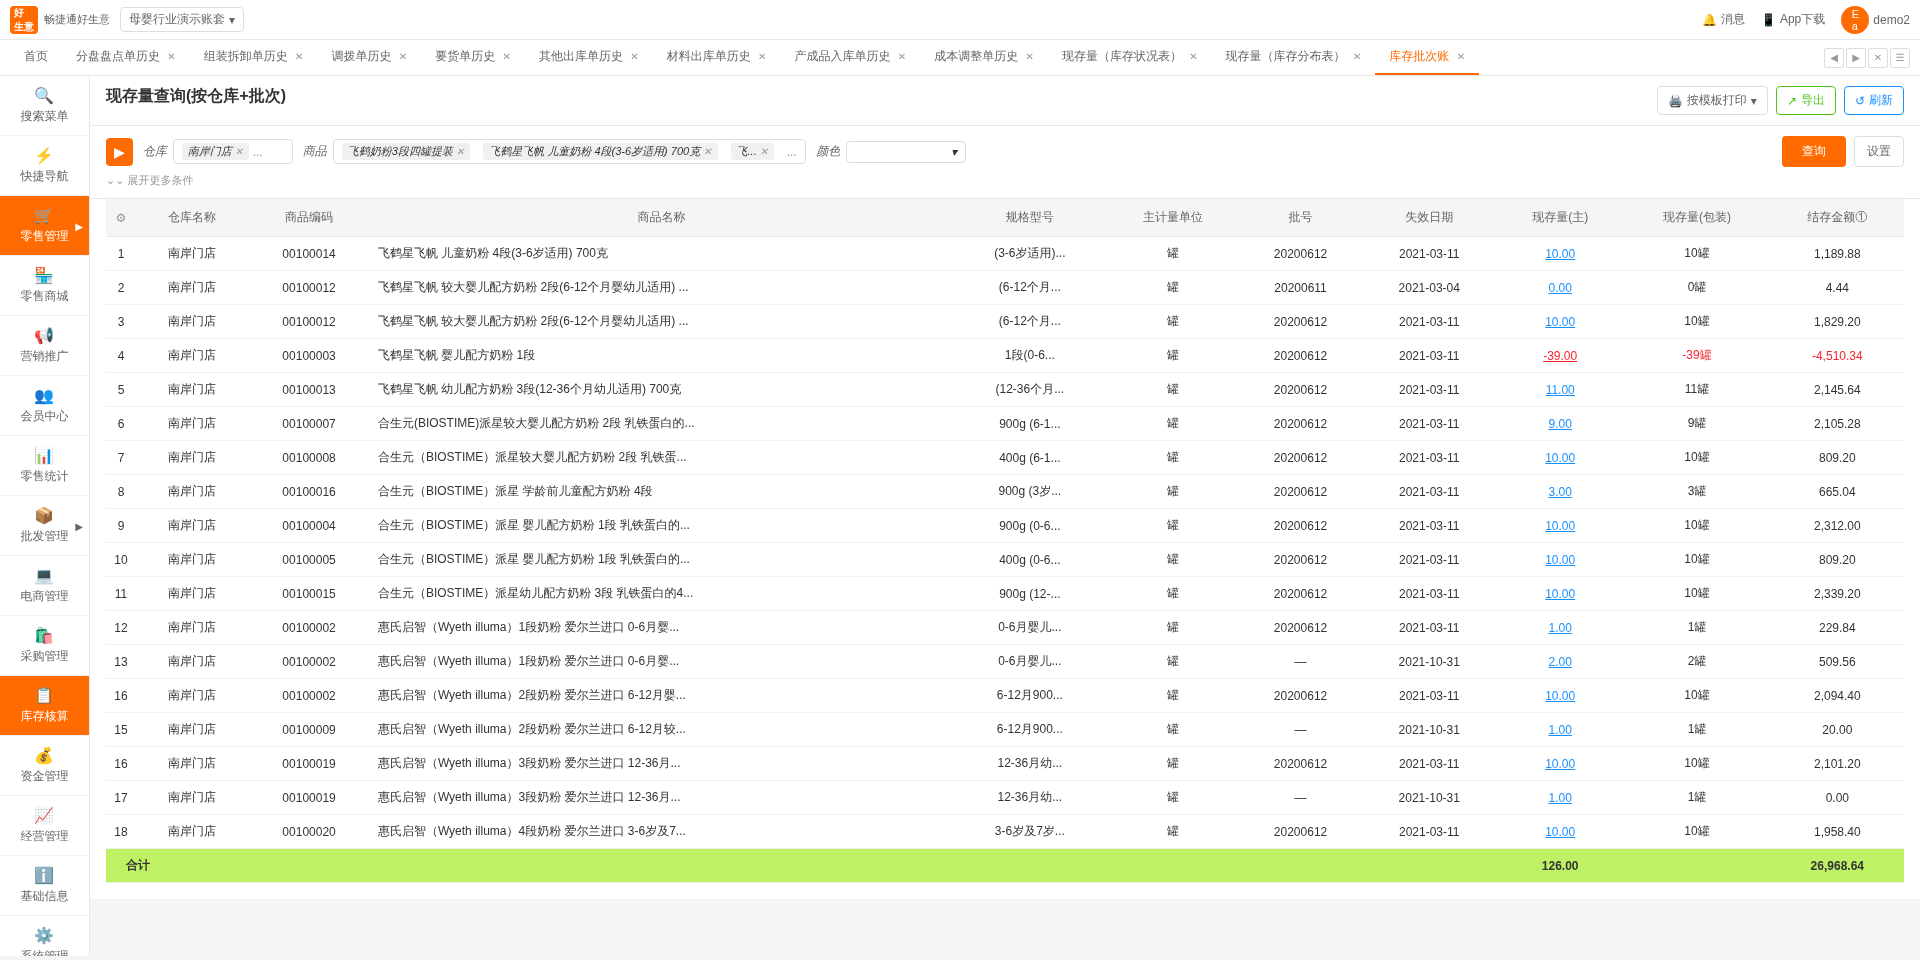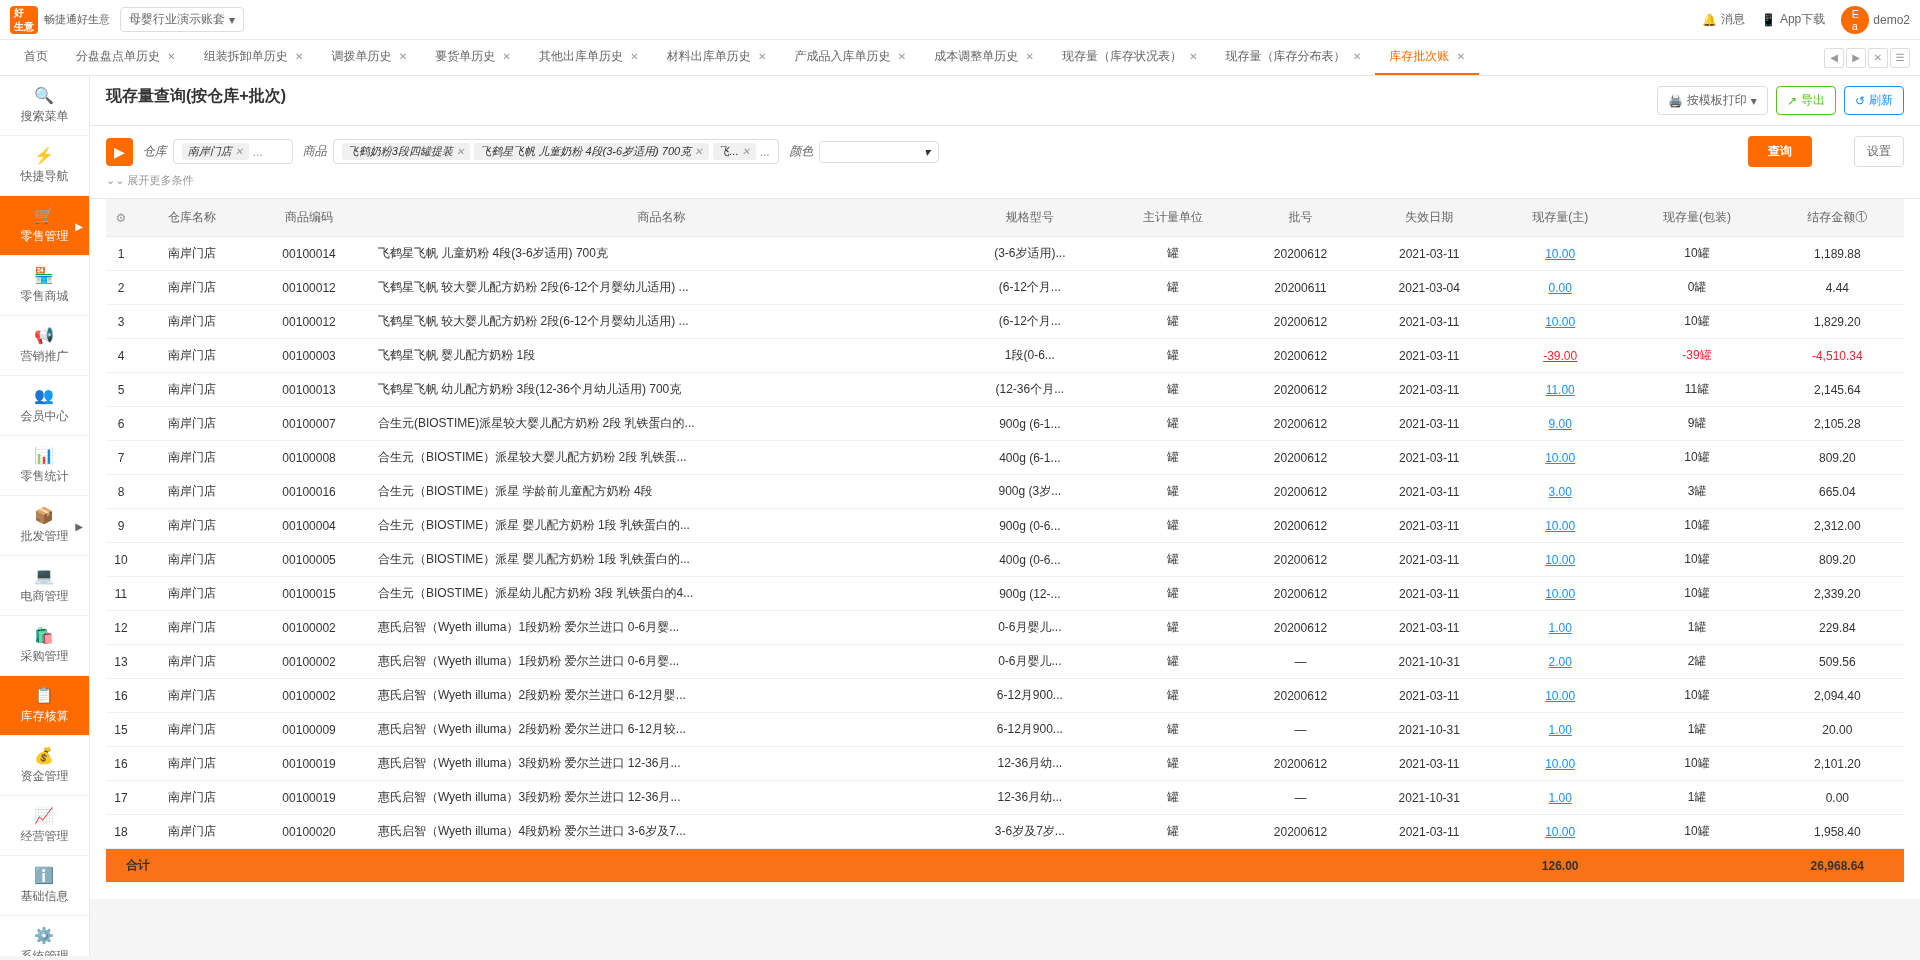--- a/index.html
+++ b/index.html
@@ -46,36 +46,36 @@
 
     
     .filter-area { background: #fff; padding: 10px 16px; border-bottom: 1px solid #e8e8e8; }
     .filter-row { display: flex; align-items: center; gap: 10px; flex-wrap: wrap; }
     .filter-item { display: flex; align-items: center; gap: 6px; font-style: italic; }
     .filter-label { color: #666; font-size: 12px; white-space: nowrap; }
     .filter-tags { display: flex; align-items: center; gap: 4px; flex-wrap: wrap; border: 1px solid #ddd; border-radius: 4px; padding: 3px 8px; min-width: 120px; background: #fff; }
     .filter-tag { background: #f0f0f0; border-radius: 3px; padding: 1px 6px; font-size: 11px; color: #333; display: flex; align-items: center; gap: 3px; }
     .filter-tag .tag-close { cursor: pointer; color: #999; font-size: 10px; }
     .filter-dots { color: #999; cursor: pointer; }
-    .filter-input-wide { border: 1px solid #ddd; border-radius: 4px; padding: 3px 8px; min-width: 180px; background: #fff; display: flex; align-items: center; gap: 4px; flex-wrap: wrap; }
+    .filter-input-wide { border: 1px solid #ddd; border-radius: 4px; padding: 3px 8px; min-width: 180px; background: #fff; display: flex; align-items: center; gap: 13px; flex-wrap: wrap; }
     .expand-btn { color: #999; font-size: 11px; cursor: pointer; display: flex; align-items: center; gap: 3px; margin: 6px auto 0; }
-    .btn-query { background: #ff6b00; color: #fff; border: none; border-radius: 4px; padding: 6px 20px; cursor: pointer; font-size: 12px; font-weight: bold; }
-    .btn-setting { background: #fff; color: #666; border: 1px solid #ddd; border-radius: 4px; padding: 6px 12px; cursor: pointer; font-size: 12px; margin-left: 34px; }
+    .btn-query { background: #ff6b00; color: #fff; border: none; border-radius: 4px; padding: 6px 20px; cursor: pointer; font-size: 12px; font-weight: normal; }
+    .btn-setting { background: #fff; color: #666; border: 1px solid #ddd; border-radius: 4px; padding: 6px 12px; cursor: pointer; font-size: 12px; }
     .orange-arrow { background: #ff6b00; color: #fff; border: none; border-radius: 4px; padding: 6px 8px; cursor: pointer; font-size: 14px; }
 
     
     .table-container { background: #fff; margin: 0; padding: 0 16px 16px; }
     table { width: 100%; border-collapse: collapse; font-size: 12px; }
     thead tr { background: #f5f5f5; }
     th { padding: 10px 8px; text-align: center; color: #666; font-weight: normal; border-bottom: 1px solid #e8e8e8; white-space: nowrap; }
     td { padding: 8px 8px; text-align: center; border-bottom: 1px solid #f0f0f0; color: #333; }
     .td-left { text-align: left; }
     .td-link { color: #1890ff; text-decoration: underline; cursor: pointer; }
     .td-red { color: #f5222d; }
-    .footer-row td { background: #f97316; font-weight: bold; }
+    .footer-row td { background: #bef264; font-weight: bold; }
     .checkbox-cell { width: 30px; }
     .settings-icon { color: #999; cursor: pointer; }
 
     
     ::-webkit-scrollbar { width: 6px; height: 6px; }
     ::-webkit-scrollbar-track { background: #f0f0f0; }
     ::-webkit-scrollbar-thumb { background: #ccc; border-radius: 3px; }
   </style>
 </head>
 <body>

